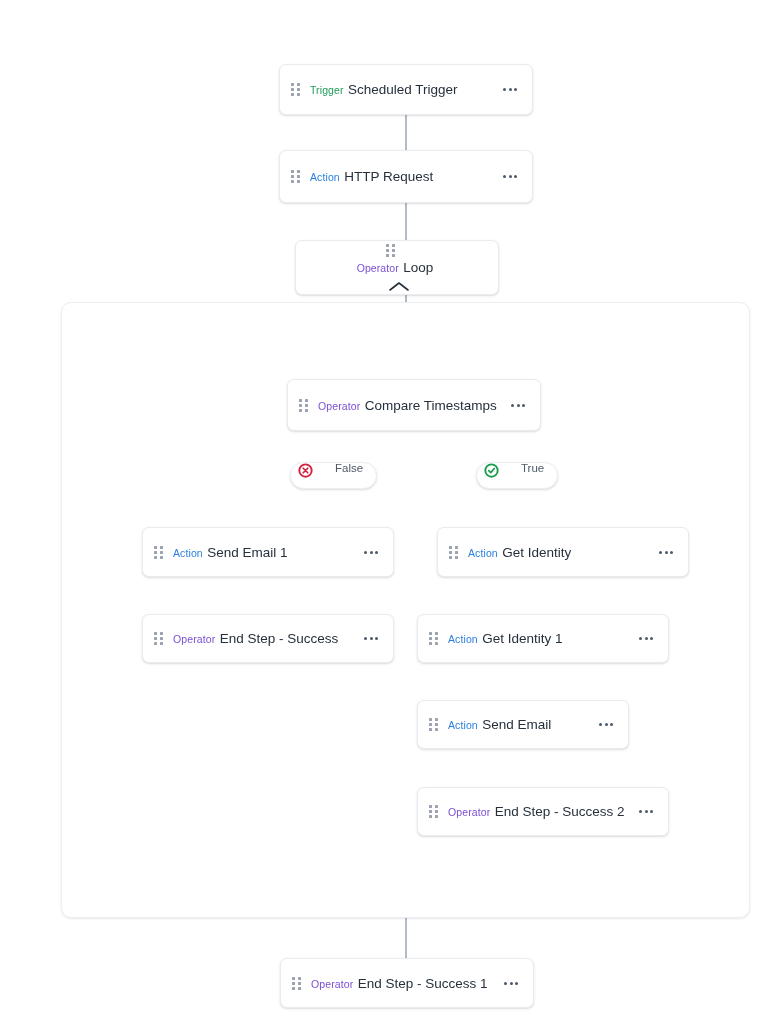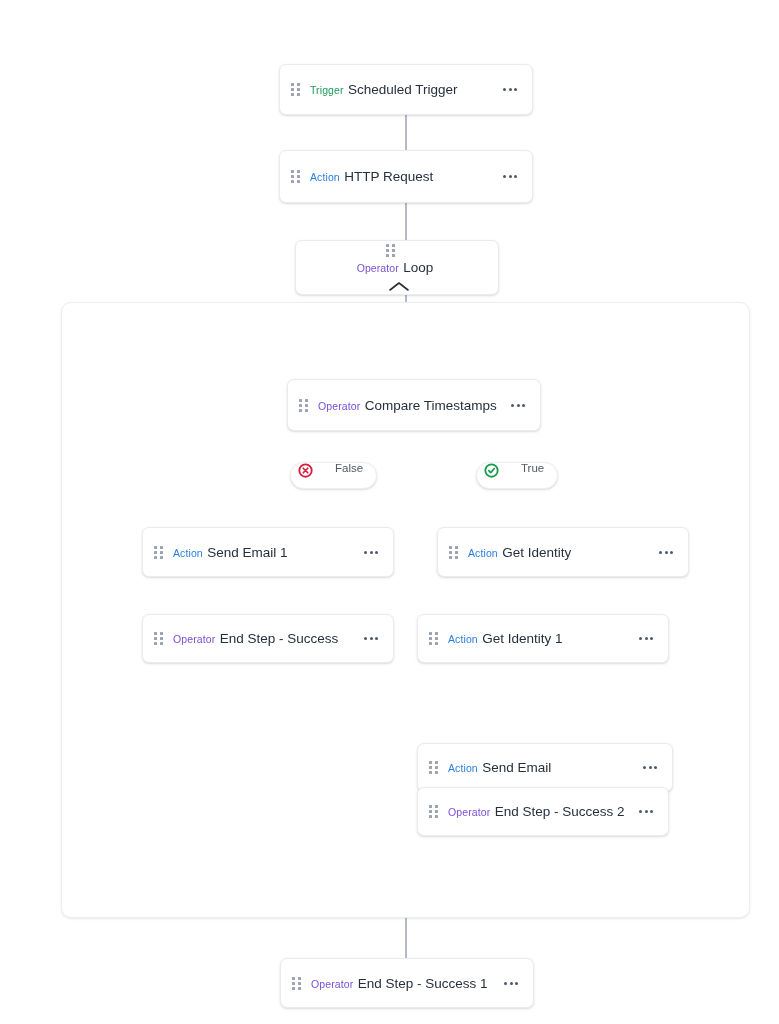--- a/index.html
+++ b/index.html
@@ -321,21 +321,21 @@
       <span class="node-kind kind-action">Action</span>
       <span class="node-title">Get Identity 1</span>
     </span>
     <span class="kebab">
       <i></i>
         <i></i>
         <i></i>
     </span>
   </div>
 
-  <div class="node" style="left:417px; top:700px; width:256px; height:49px;margin-top:43px;">
+  <div class="node" style="left:417px; top:700px; width:212px; height:49px;">
     <span class="drag-handle">
       <i></i>
         <i></i>
         <i></i>
         <i></i>
         <i></i>
         <i></i>
     </span>
     <span class="node-text">
       <span class="node-kind kind-action">Action</span>

